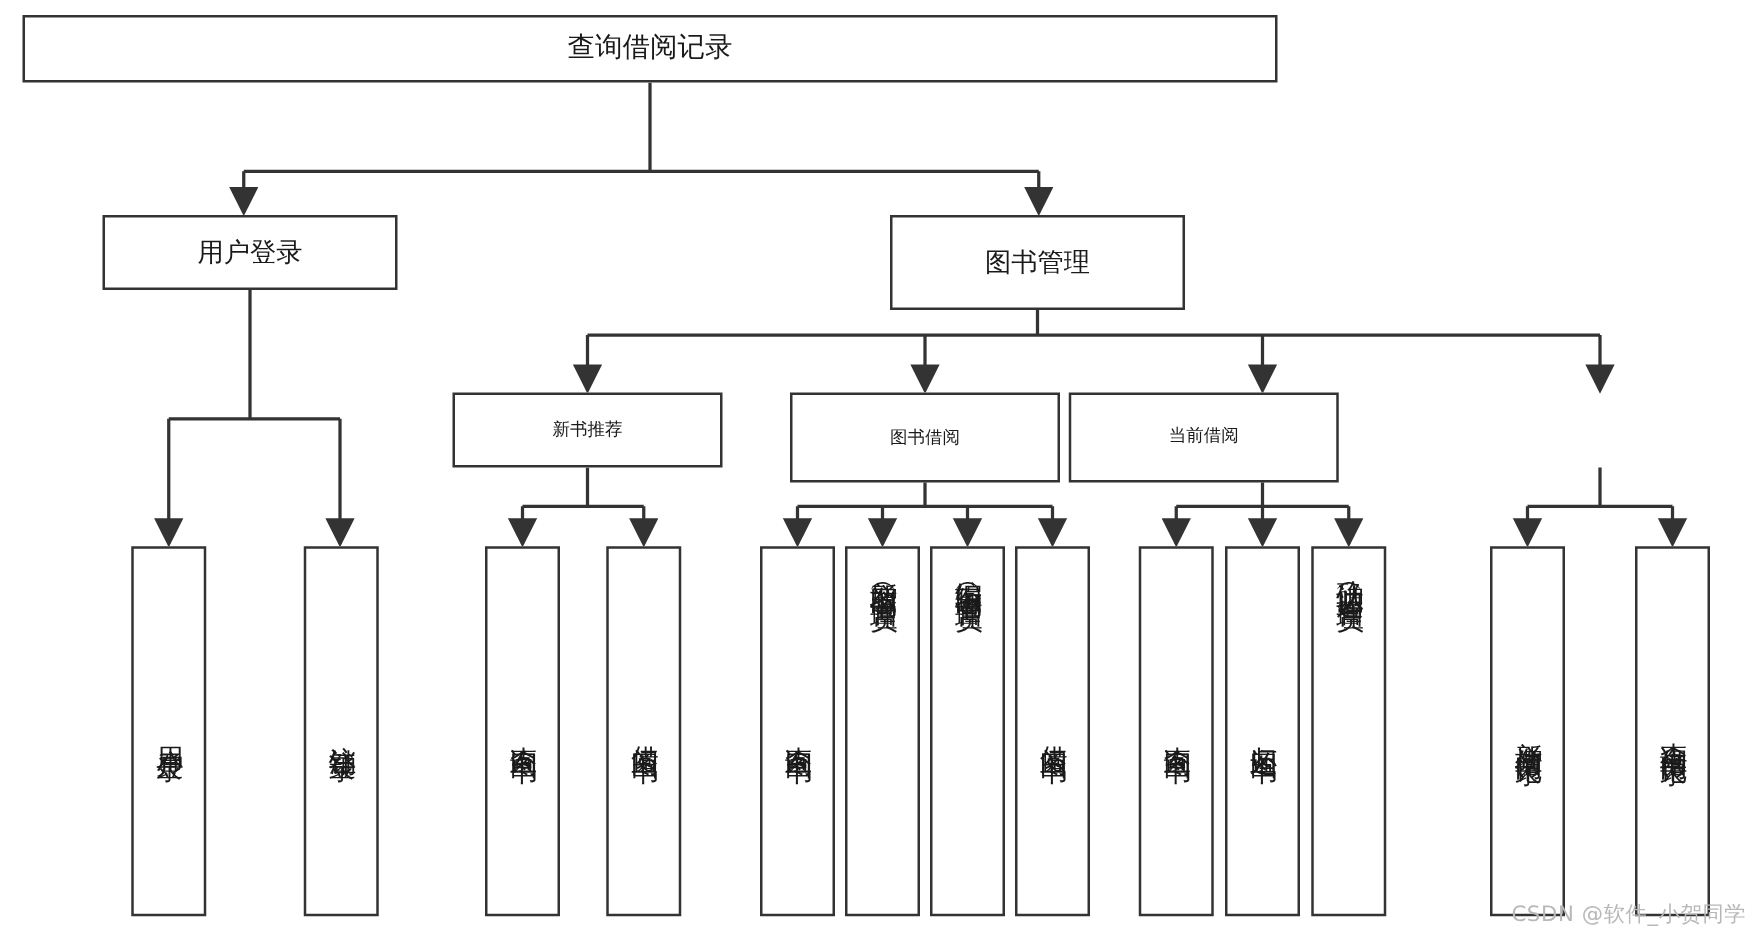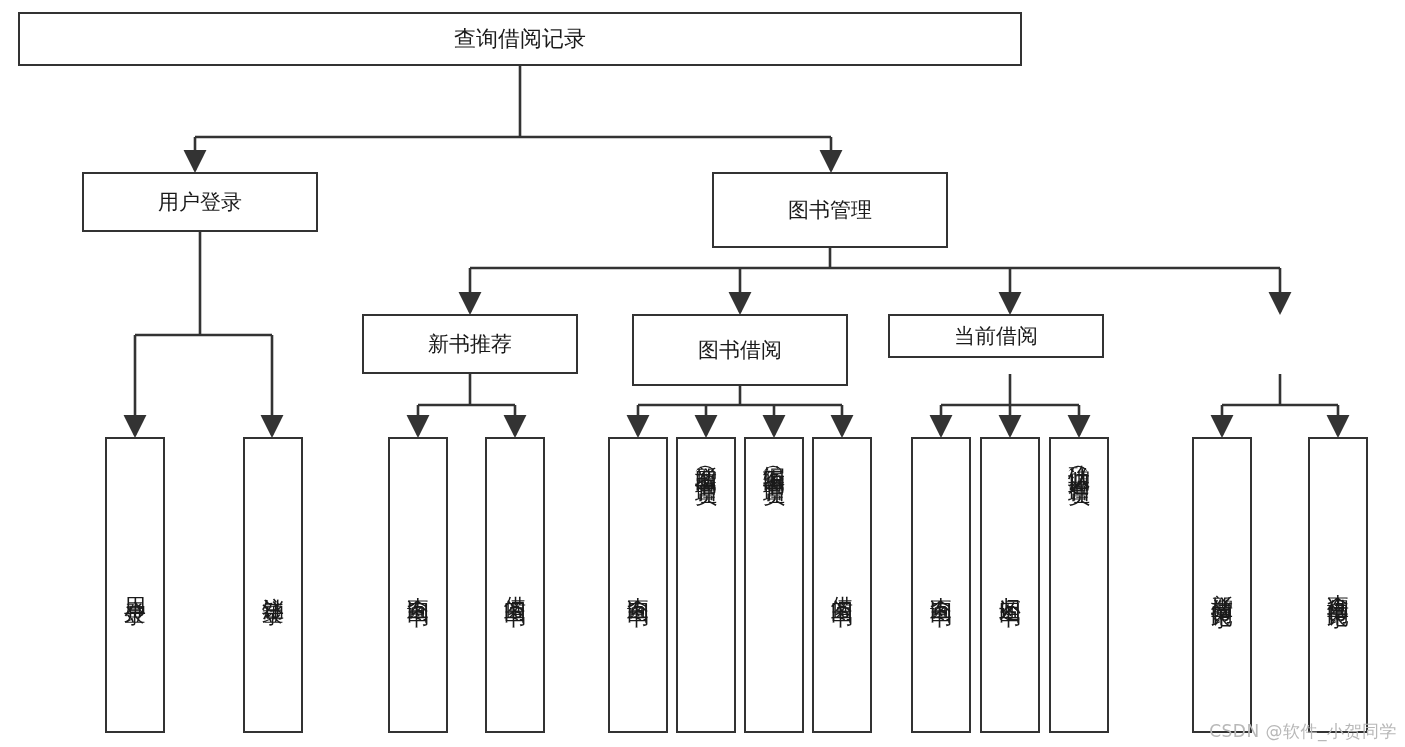--- a/index.html
+++ b/index.html
@@ -36,21 +36,21 @@
     z-index: 2;
   }
   .node-label {
     color: #1a1a1a;
     line-height: 1.18;
     text-align: center;
     white-space: nowrap;
   }
   .level-0 .node-label { font-size: 22px; }
   .level-1 .node-label { font-size: 21px; }
-  .level-2 .node-label { font-size: 21px; }
+  .level-2 .node-label { font-size: 14px; }
   .leaf {
     align-items: flex-start;
     justify-content: center;
     padding-top: 8px;
   }
   .leaf .node-label {
     font-size: 22px;
     writing-mode: vertical-rl;
     text-orientation: upright;
     letter-spacing: 3px;
@@ -138,21 +138,21 @@
   <div class="node level-1" style="left:712px; top:172px; width:236px; height:76px;">
     <span class="node-label">图书管理</span>
   </div>
 
   <div class="node level-2" style="left:362px; top:314px; width:216px; height:60px;">
     <span class="node-label">新书推荐</span>
   </div>
   <div class="node level-2" style="left:632px; top:314px; width:216px; height:72px;justify-content:center;">
     <span class="node-label">图书借阅</span>
   </div>
-  <div class="node level-2" style="left:888px; top:314px; width:216px; height:44px;">
+  <div class="node level-2" style="left:855px; top:314px; width:216px; height:72px;font-family:Liberation Mono, monospace;">
     <span class="node-label">当前借阅</span>
   </div>
 
   <div class="node leaf leaf-mid" style="left:105px; top:437px; width:60px; height:296px;">
     <span class="node-label">用户登录</span>
   </div>
   <div class="node leaf leaf-mid" style="left:243px; top:437px; width:60px; height:296px;">
     <span class="node-label">注销登录</span>
   </div>
 

